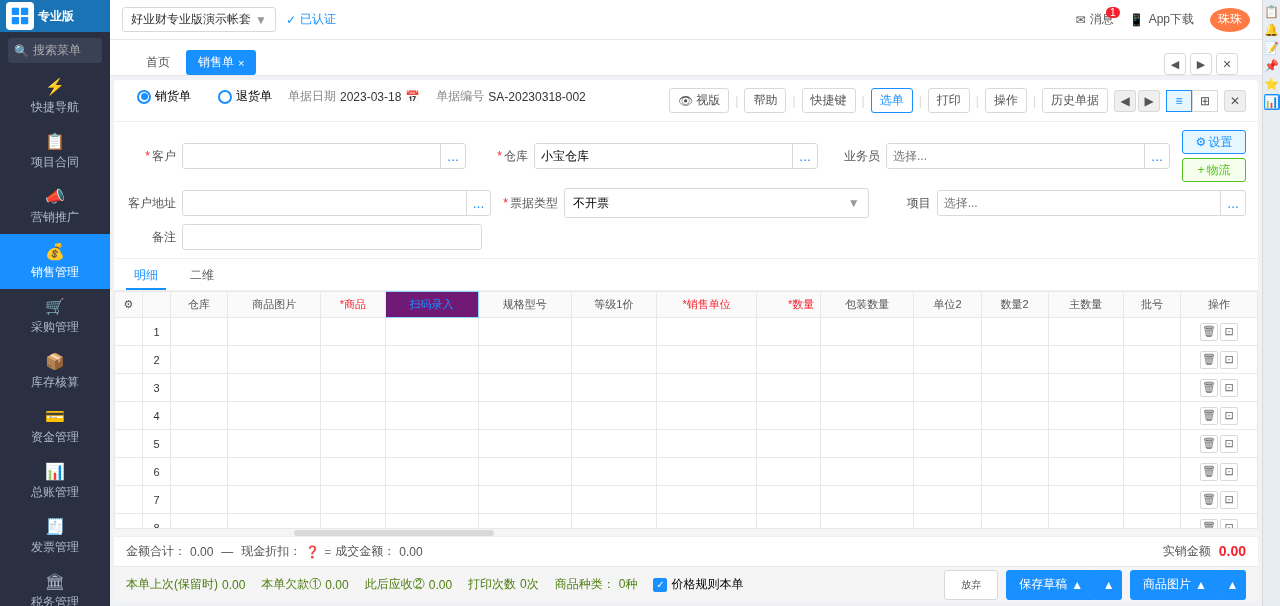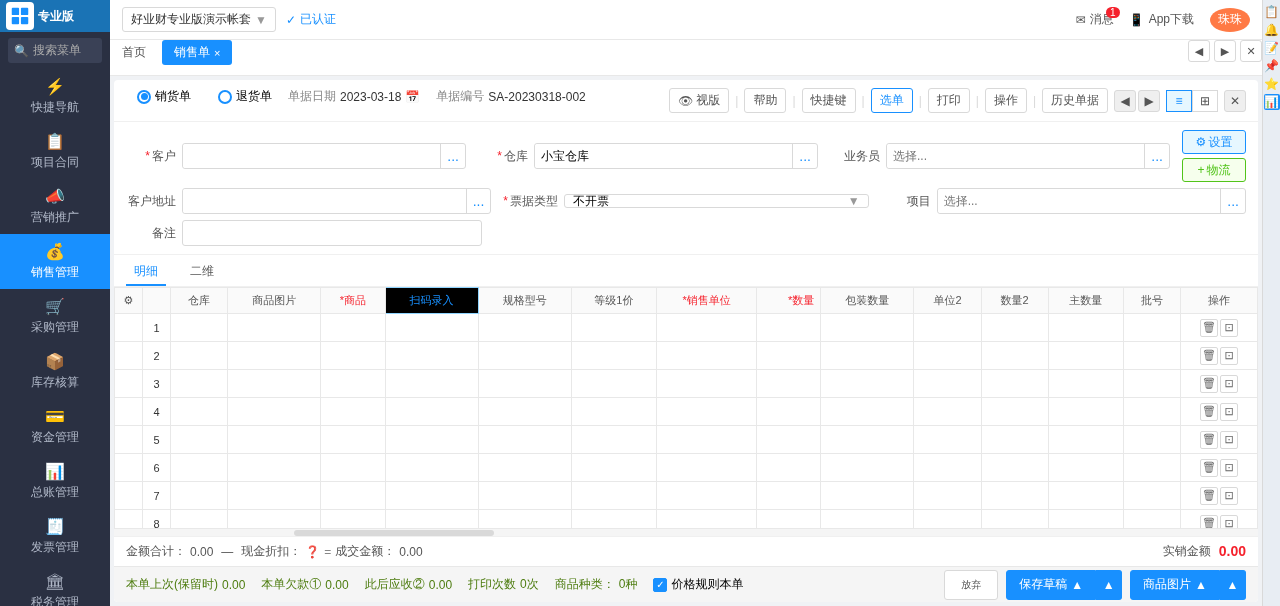--- a/index.html
+++ b/index.html
@@ -24,21 +24,21 @@
     .topbar-company { display: flex; align-items: center; gap: 4px; font-size: 12px; color: #333; border: 1px solid #d9d9d9; padding: 3px 8px; border-radius: 3px; cursor: pointer; }
     .topbar-company-arrow { color: #999; }
     .topbar-badge { display: flex; align-items: center; gap: 4px; color: #1890ff; font-size: 12px; }
     .topbar-right { margin-left: auto; display: flex; align-items: center; gap: 16px; }
     .topbar-right-item { display: flex; align-items: center; gap: 4px; cursor: pointer; color: #555; font-size: 12px; }
     .topbar-notif { position: relative; }
     .topbar-notif-badge { position: absolute; top: -4px; right: -6px; background: #f5222d; color: #fff; border-radius: 8px; font-size: 10px; padding: 0 3px; min-width: 14px; text-align: center; }
     .avatar { width: 40px; height: 24px; border-radius: 50%; background: #ff7a45; color: #fff; display: flex; align-items: center; justify-content: center; font-size: 11px; }
 
     
-    .tabs-bar { height: 36px; background: #fff; border-bottom: 1px solid #e8e8e8; display: flex; align-items: flex-start; padding: 0 0; gap: 4px; flex-shrink: 0; }
+    .tabs-bar { height: 36px; background: #fff; border-bottom: 1px solid #e8e8e8; display: flex; align-items: flex-end; padding: 0 24px; gap: 4px; flex-shrink: 0; }
     .tab { padding: 4px 12px; border-radius: 3px; cursor: pointer; color: #555; font-size: 12px; }
     .tab.active { background: #1890ff; color: #fff; display: flex; align-items: center; gap: 4px; }
     .tab-close { font-size: 11px; cursor: pointer; }
     .tab-nav { margin-left: auto; display: flex; gap: 4px; }
     .tab-nav-btn { width: 22px; height: 22px; border: 1px solid #d9d9d9; border-radius: 3px; display: flex; align-items: center; justify-content: center; cursor: pointer; background: #fff; color: #555; font-size: 11px; }
 
     
     .page { flex: 1; background: #fff; margin: 4px; border-radius: 4px; overflow: hidden; display: flex; flex-direction: column; }
 
     
@@ -339,21 +339,21 @@
       <div class="form-row">
         <div class="form-field">
           <span class="form-field-label">客户地址</span>
           <div class="form-input-with-btn">
             <input type="text" class="form-input" style="border: none; flex: 1 1 0%; height: 100%; padding: 0px 6px; font-size: 12px; outline: none;">
             <span class="form-input-dots">...</span>
           </div>
         </div>
         <div class="form-field">
           <span class="form-field-label required">票据类型</span>
-          <div class="form-select" style="flex:1; height:14px;text-align:center;">
+          <div class="form-select" style="flex:1; height:30px;text-align:center;">
             <span>不开票</span>
             <span class="form-select-arrow">▼</span>
           </div>
         </div>
         <div class="form-field">
           <span class="form-field-label">项目</span>
           <div class="form-input-with-btn">
             <input type="text" placeholder="选择..." class="form-input" style="border: none; flex: 1 1 0%; height: 100%; padding: 0px 6px; font-size: 12px; outline: none; color: rgb(187, 187, 187);">
             <span class="form-input-dots">...</span>
           </div>
@@ -378,21 +378,21 @@
       </div>
       <div class="table-wrapper">
         <table class="data-table">
           <thead>
             <tr>
               <th class="col-settings">⚙</th>
               <th></th>
               <th>仓库</th>
               <th>商品图片</th>
               <th style="color:#f5222d;">*商品</th>
-              <th class="col-scan" style="background:#000000; color:#1890ff;">扫码录入</th>
+              <th class="col-scan" style="background:#701a75; color:#1890ff;">扫码录入</th>
               <th>规格型号</th>
               <th>等级1价</th>
               <th style="color:#f5222d;">*销售单位</th>
               <th style="color:#f5222d;text-align:right;">*数量</th>
               <th>包装数量</th>
               <th>单位2</th>
               <th>数量2</th>
               <th>主数量</th>
               <th>批号</th>
               <th>操作</th>

